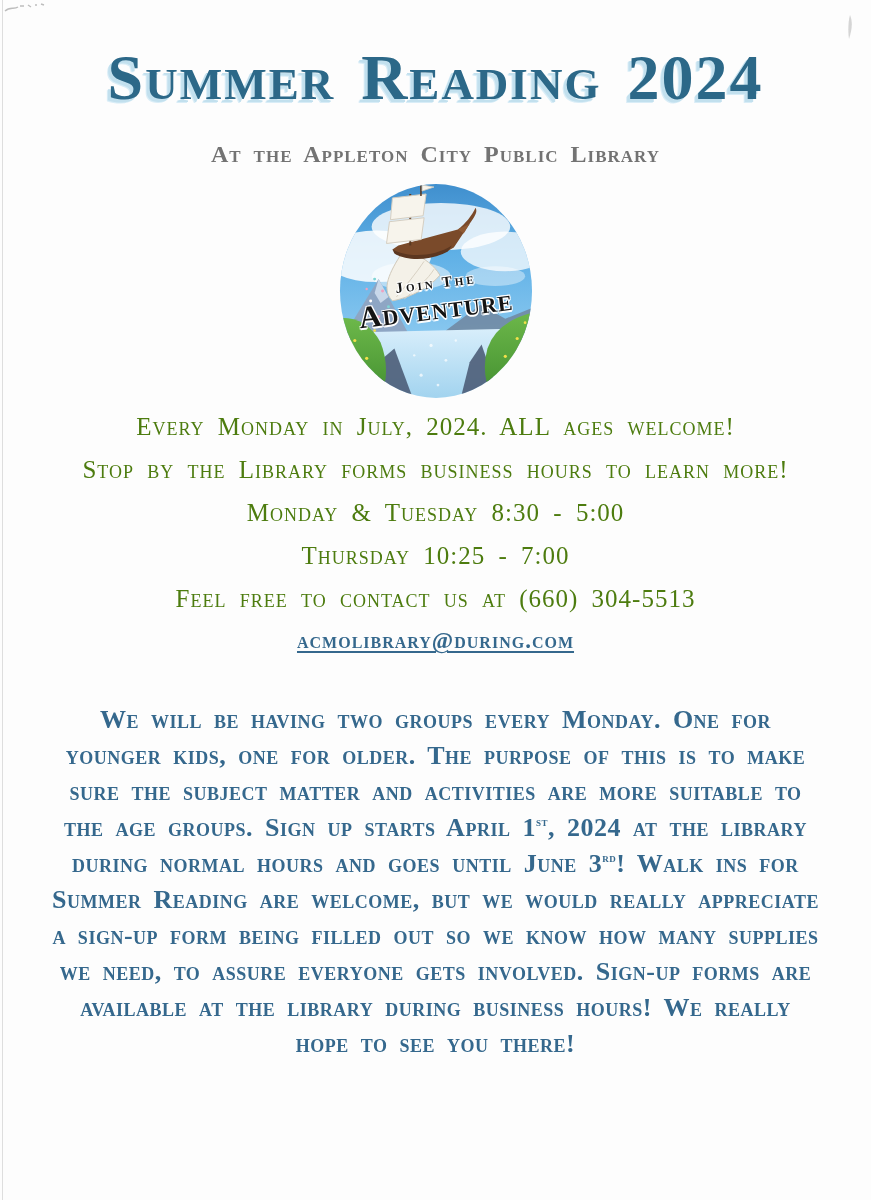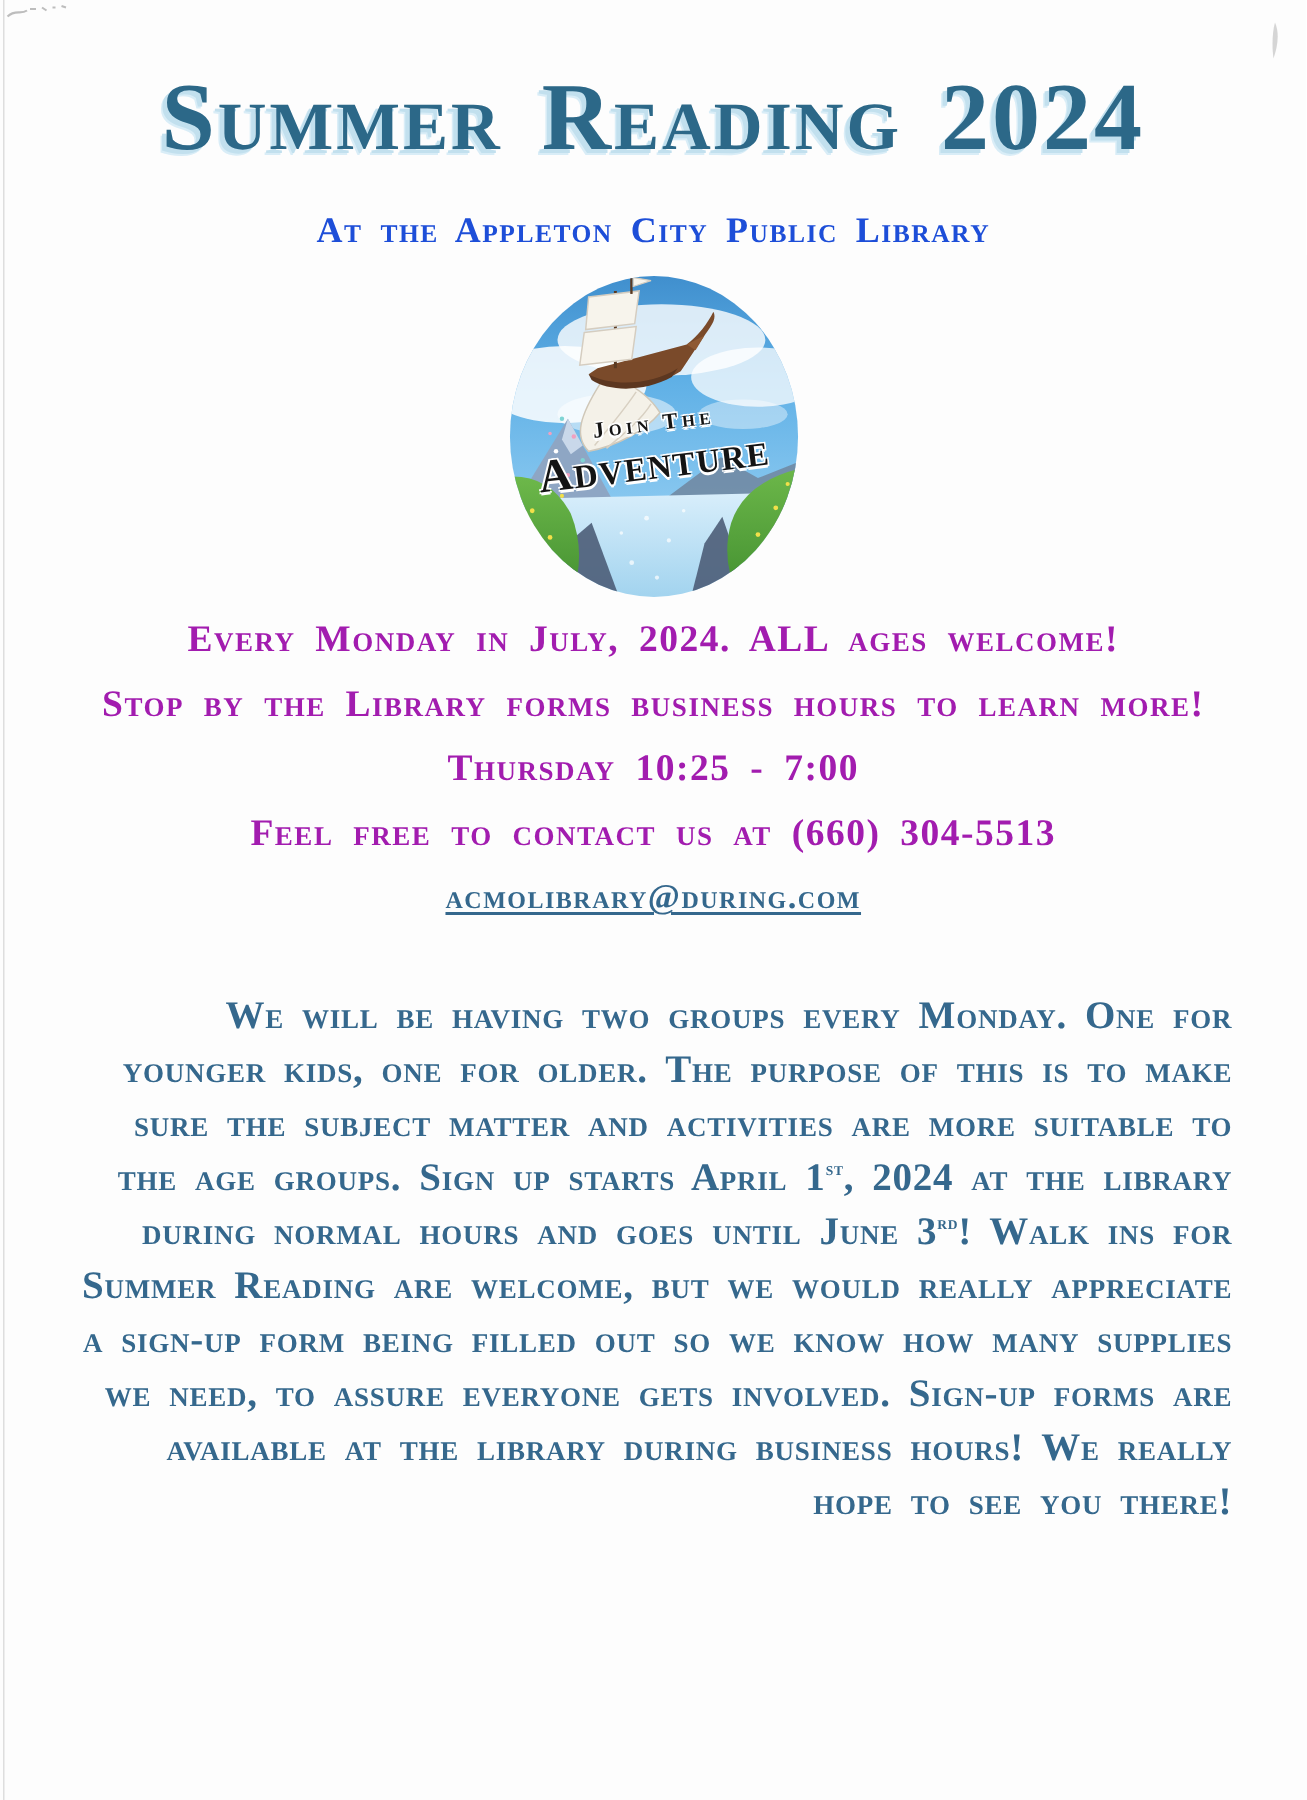--- a/index.html
+++ b/index.html
@@ -24,52 +24,52 @@
     font-size:64px; line-height:1.05; font-weight:bold;
     letter-spacing:2px; word-spacing:8px;
     color:#2c6888;
     text-shadow:-3px 3px 0 #c2e0ee, -4px 4px 0 #d9edf7;
     white-space:nowrap;
   }
   .subtitle {
     margin-top:28px;
     font-size:24px; line-height:1.3; font-weight:bold;
     letter-spacing:1px; word-spacing:5px;
-    color:#1d4ed8;
+    color:#737373;
   }
   .oval-wrap {
     position:relative;
     width:198px; height:218px;
     margin:12px auto 0 auto;
   }
   .oval-wrap svg { display:block; width:198px; height:218px; }
   .badge-text {
     position:absolute; left:0; width:100%;
     font-weight:bold; color:#141414;
     text-shadow:-1px -1px 0 #fff, 1px -1px 0 #fff, -1px 1px 0 #fff, 1px 1px 0 #fff, 0 2px 0 #fff;
     pointer-events:none;
   }
   .badge-line1 { top:42.5%; font-size:15px; letter-spacing:3px; transform:rotate(-7deg); }
   .badge-line2 { top:50%; font-size:31px; letter-spacing:1px; transform:rotate(-7deg); }
 
   .info-block { margin-top:5px; }
   .info-line {
-    font-size:25px; line-height:43px; font-weight:bold;
+    font-size:25px; line-height:43px; font-weight:normal;
     letter-spacing:1px; word-spacing:6px;
-    color:#a21caf;
+    color:#4d7c0f;
   }
   .email-line { font-size:23px; line-height:42px; font-weight:bold; letter-spacing:1px; }
   .email-line span { text-decoration:underline; text-underline-offset:3px; }
 
   .body-paragraph {
     width:772px; margin:40px auto 0 auto;
     font-size:26px; line-height:36px; font-weight:bold;
     letter-spacing:0.5px; word-spacing:5px;
     color:#35688d;
-    text-align:right;
+    text-align:center;
   }
   .body-paragraph sup { font-size:0.5em; vertical-align:super; line-height:0; }
 </style>
 </head>
 <body>
 
 <div class="page">
 
   <div class="scan-edge"></div>
   <svg class="scan-smudge" viewBox="0 0 52 14">
@@ -184,20 +184,21 @@
         </g>
       </g>
     </svg>
     <div class="badge-text badge-line1">Join The</div>
     <div class="badge-text badge-line2">Adventure</div>
   </div>
 
   <div class="info-block">
     <div class="info-line">Every Monday in July, 2024. ALL ages welcome!</div>
     <div class="info-line">Stop by the Library forms business hours to learn more!</div>
+    <div class="info-line">Monday &amp; Tuesday 8:30 - 5:00</div>
     <div class="info-line">Thursday 10:25 - 7:00</div>
     <div class="info-line">Feel free to contact us at (660) 304-5513</div>
     <div class="email-line"><span>acmolibrary@during.com</span></div>
   </div>
 
   <p class="body-paragraph"><span>We will be having two groups every Monday. One for younger kids, one for older. The purpose of this is to make sure the subject matter and activities are more suitable to the age groups. Sign up starts April 1</span><sup>st</sup><span>, 2024 at the library during normal hours and goes until June 3</span><sup>rd</sup><span>! Walk ins for Summer Reading are welcome, but we would really appreciate a sign-up form being filled out so we know how many supplies we need, to assure everyone gets involved. Sign-up forms are available at the library during business hours! We really hope to see you there!</span></p>
 
 </div>
 
 </body></html>

